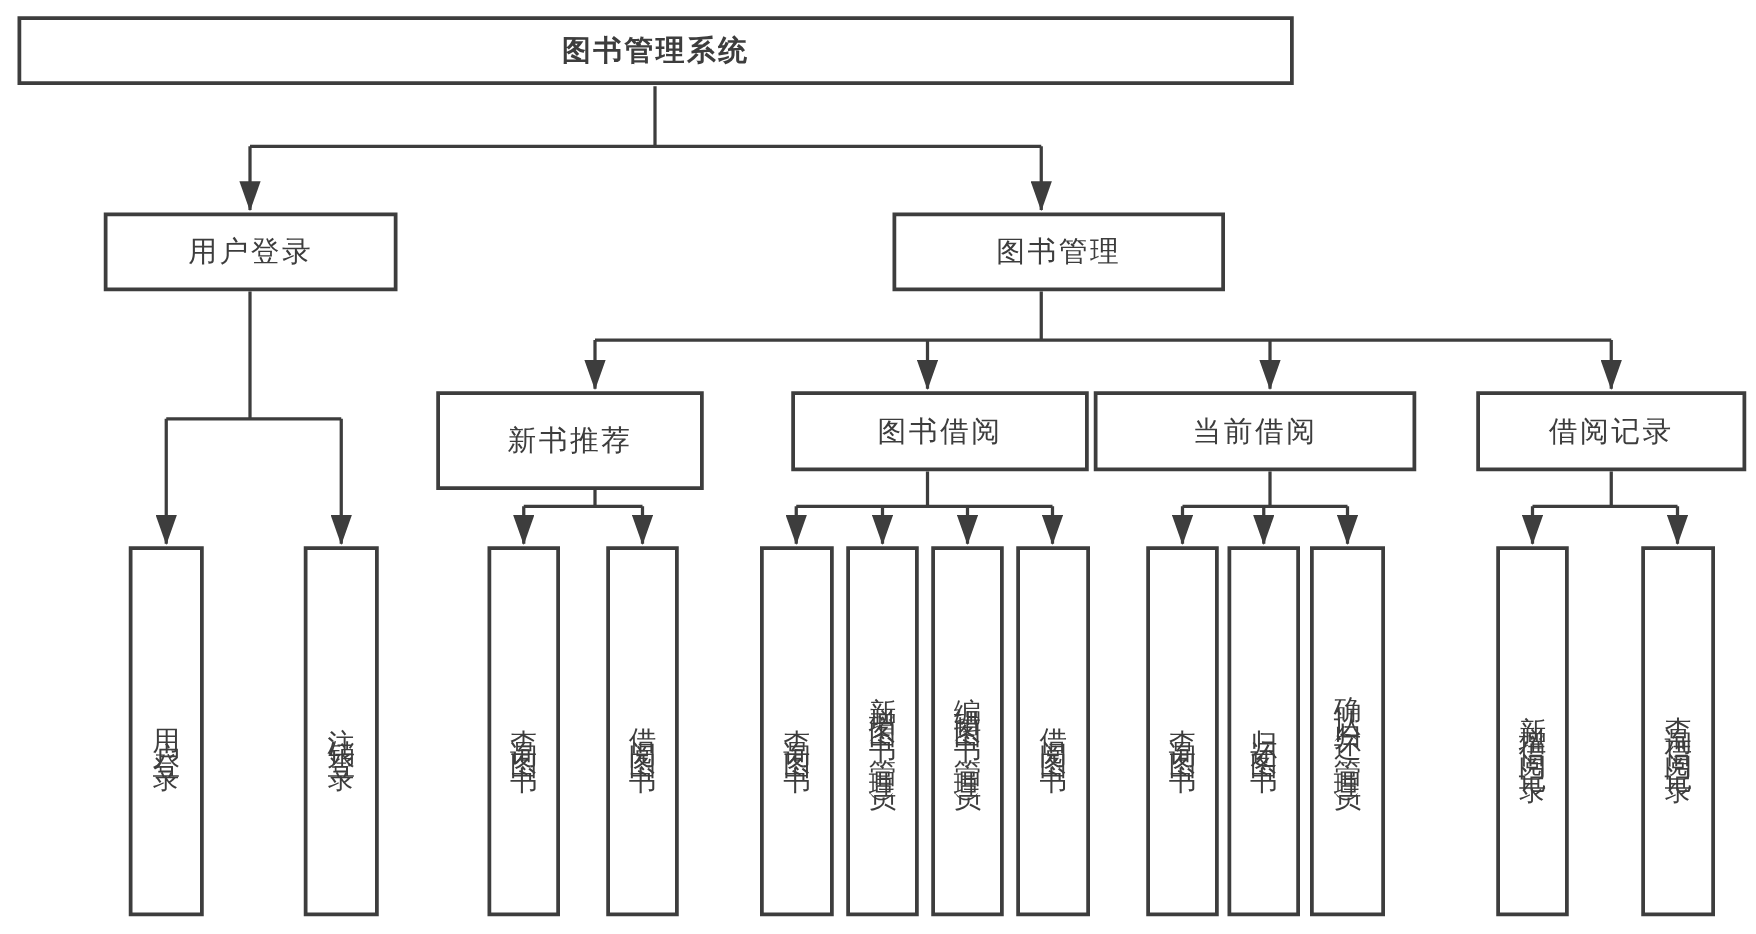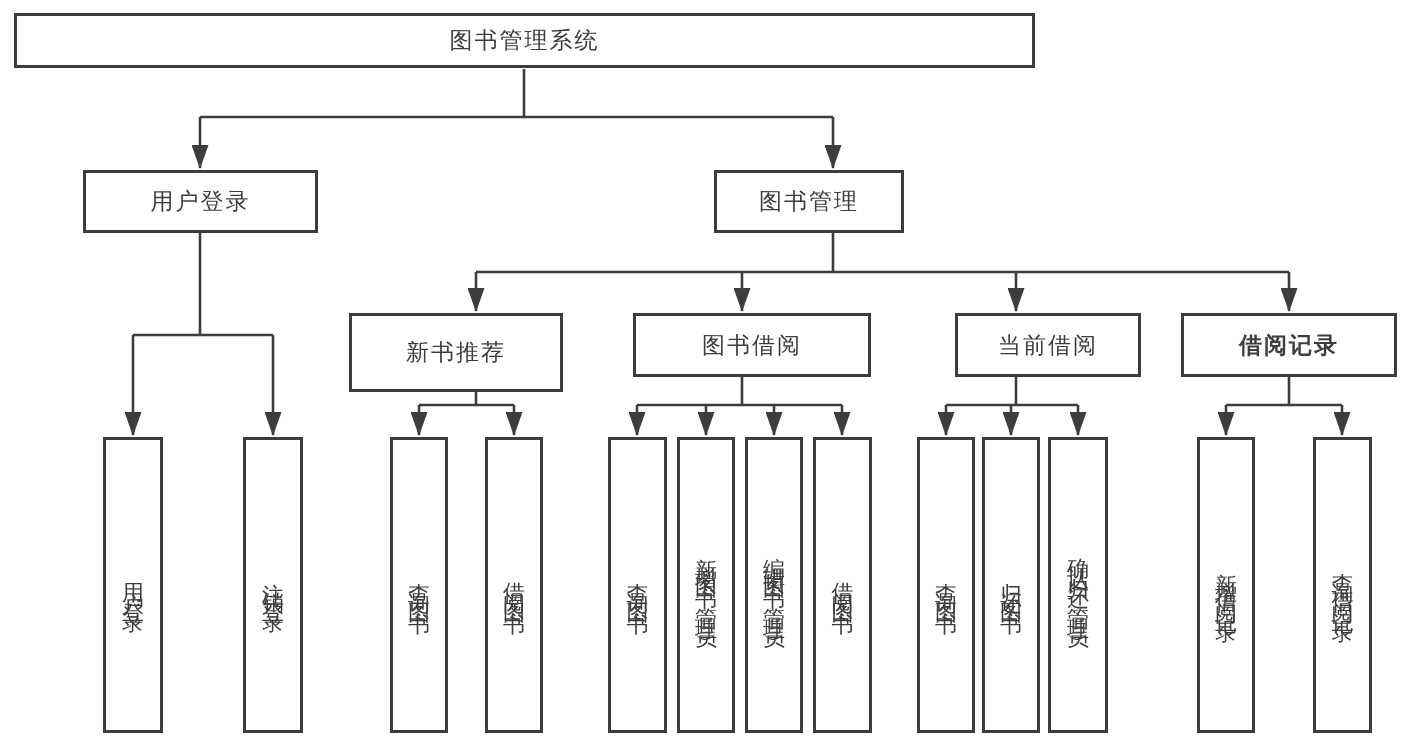--- a/index.html
+++ b/index.html
@@ -42,29 +42,29 @@
   }
   .leaf .vtext{
     writing-mode:vertical-rl;
     text-orientation:mixed;
     font-size:22px;
     line-height:1;
     letter-spacing:10px;
     white-space:nowrap;
   }
   
-  #bx-root{left:14px;top:13px;width:1021px;height:55px;}
+  #bx-root{left:14px;top:13px;width:1021px;height:55px;font-weight:bold;}
   
   #bx-l2-0{left:83px;top:170px;width:235px;height:63px;}
-  #bx-l2-1{left:714px;top:170px;width:190px;height:63px;}
+  #bx-l2-1{left:714px;top:170px;width:266px;height:63px;}
   
   #bx-l3-0{left:349px;top:313px;width:214px;height:79px;}
   #bx-l3-1{left:633px;top:313px;width:238px;height:64px;}
-  #bx-l3-2{left:955px;top:313px;width:186px;height:64px;align-items:center;}
-  #bx-l3-3{left:1181px;top:313px;width:216px;height:64px;font-weight:bold;}
+  #bx-l3-2{left:875px;top:313px;width:258px;height:64px;align-items:center;}
+  #bx-l3-3{left:1181px;top:313px;width:216px;height:64px;}
   
   .leaf{top:437px;height:296px;}
   #lf-0{left:103px;width:60px;}
   #lf-1{left:243px;width:60px;}
   #lf-2{left:390px;width:58px;}
   #lf-3{left:485px;width:58px;}
   #lf-4{left:608px;width:59px;}
   #lf-5{left:677px;width:58px;}
   #lf-6{left:745px;width:58px;}
   #lf-7{left:813px;width:59px;}

